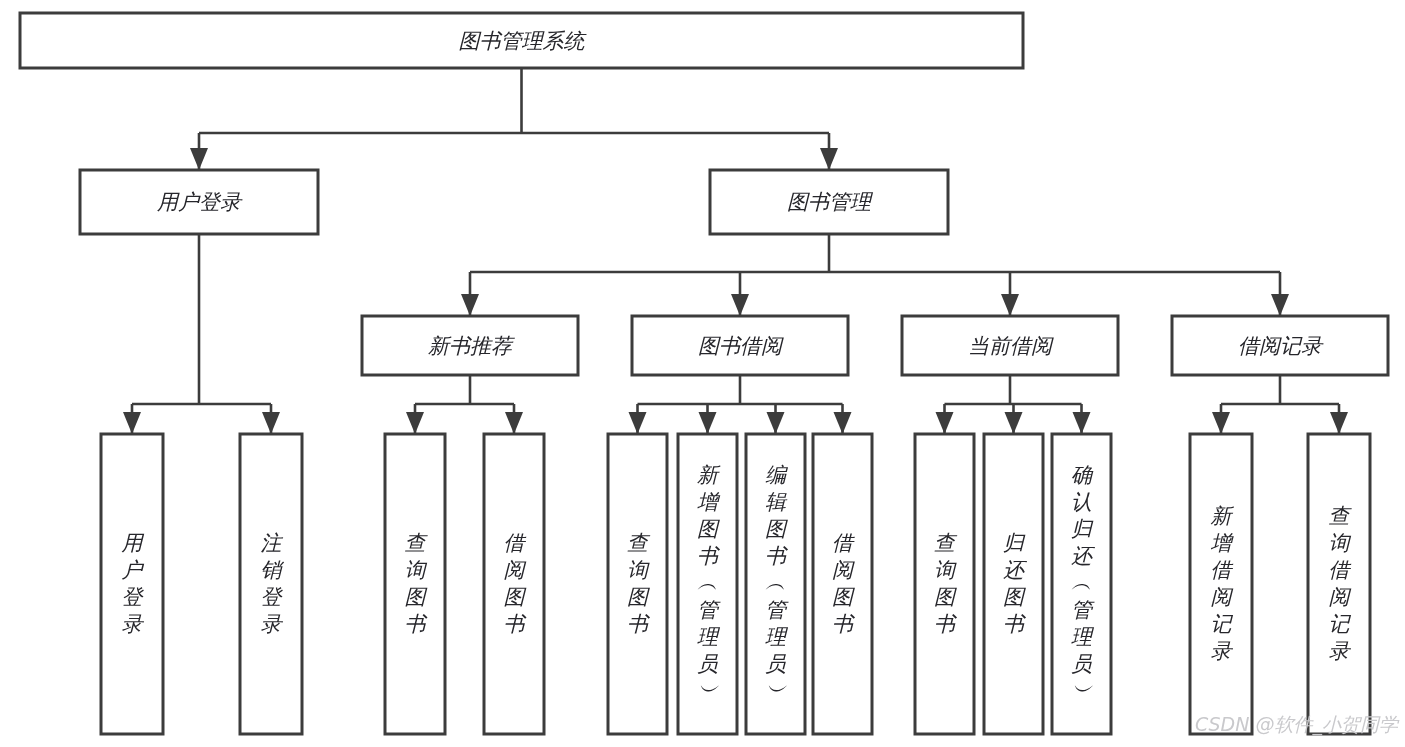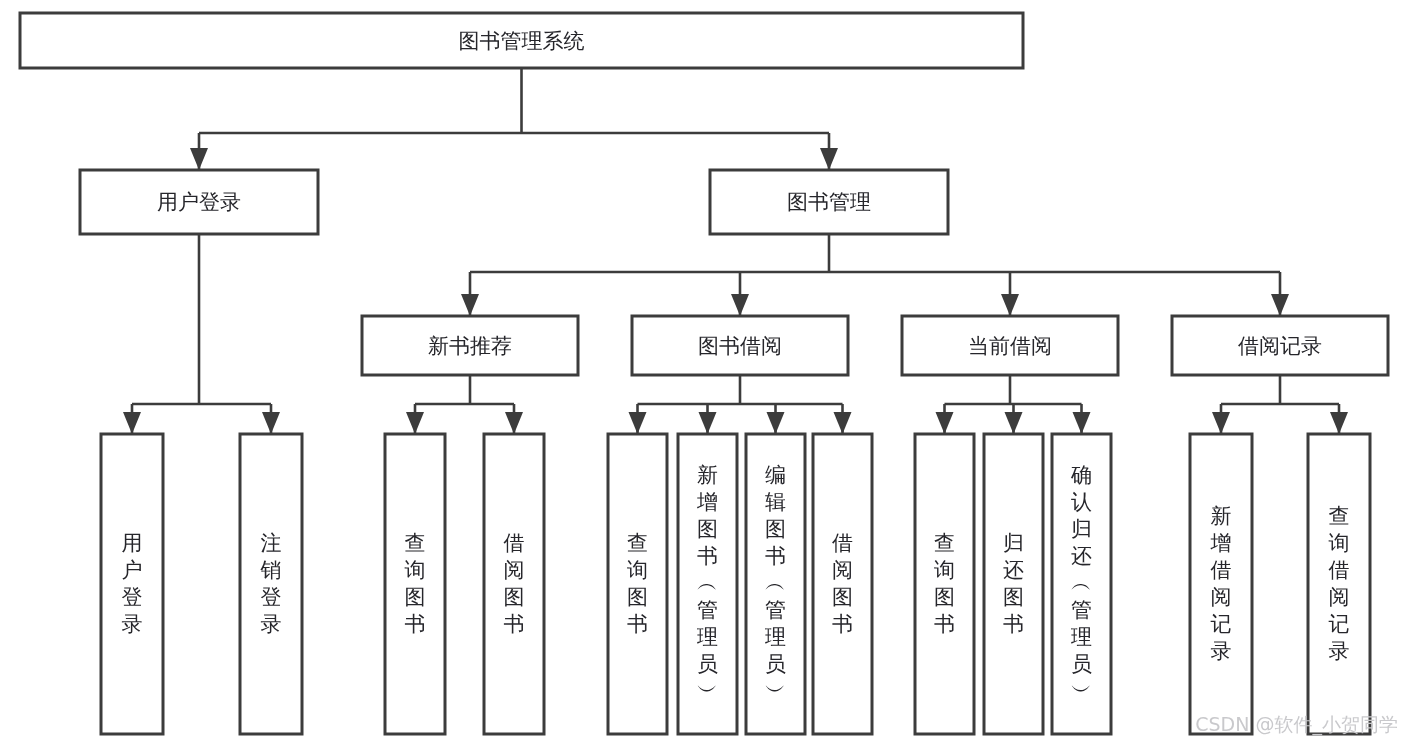--- a/index.html
+++ b/index.html
@@ -14,20 +14,21 @@
     position: relative;
     overflow: hidden;
     font-family: "DejaVu Sans", "Liberation Sans", sans-serif;
   }
   #diagram-root {
     position: absolute;
     left: 0;
     top: 0;
     width: 1308px;
     height: 747px;
+    font-style: italic;
   }
   svg.diagram-canvas {
     display: block;
     width: 1405px;
     height: 747px;
   }
   .node-box {
     fill: #ffffff;
     stroke: #3c3c3c;
     stroke-width: 3;

